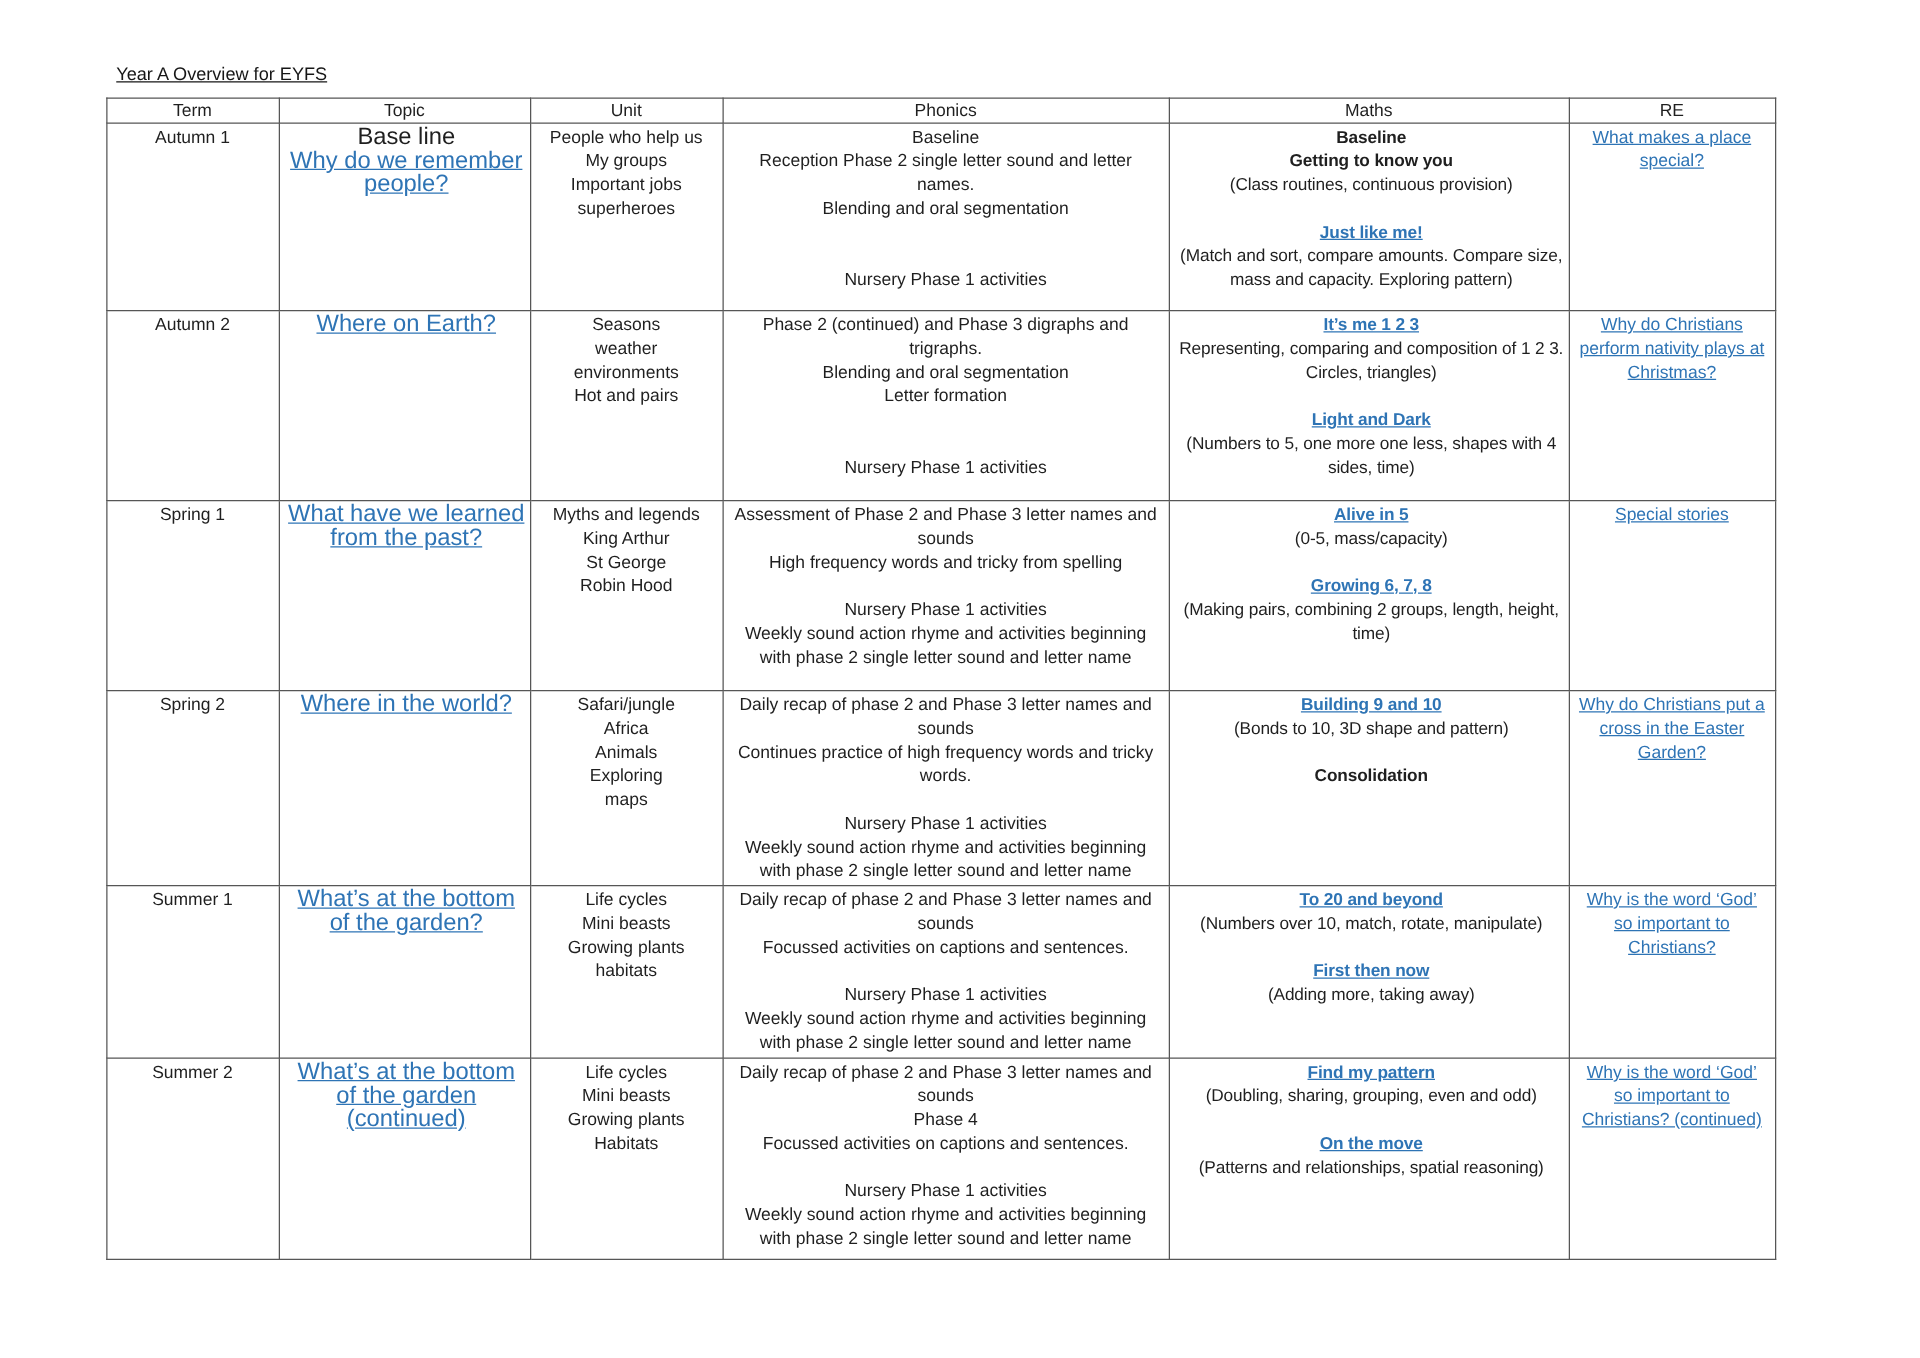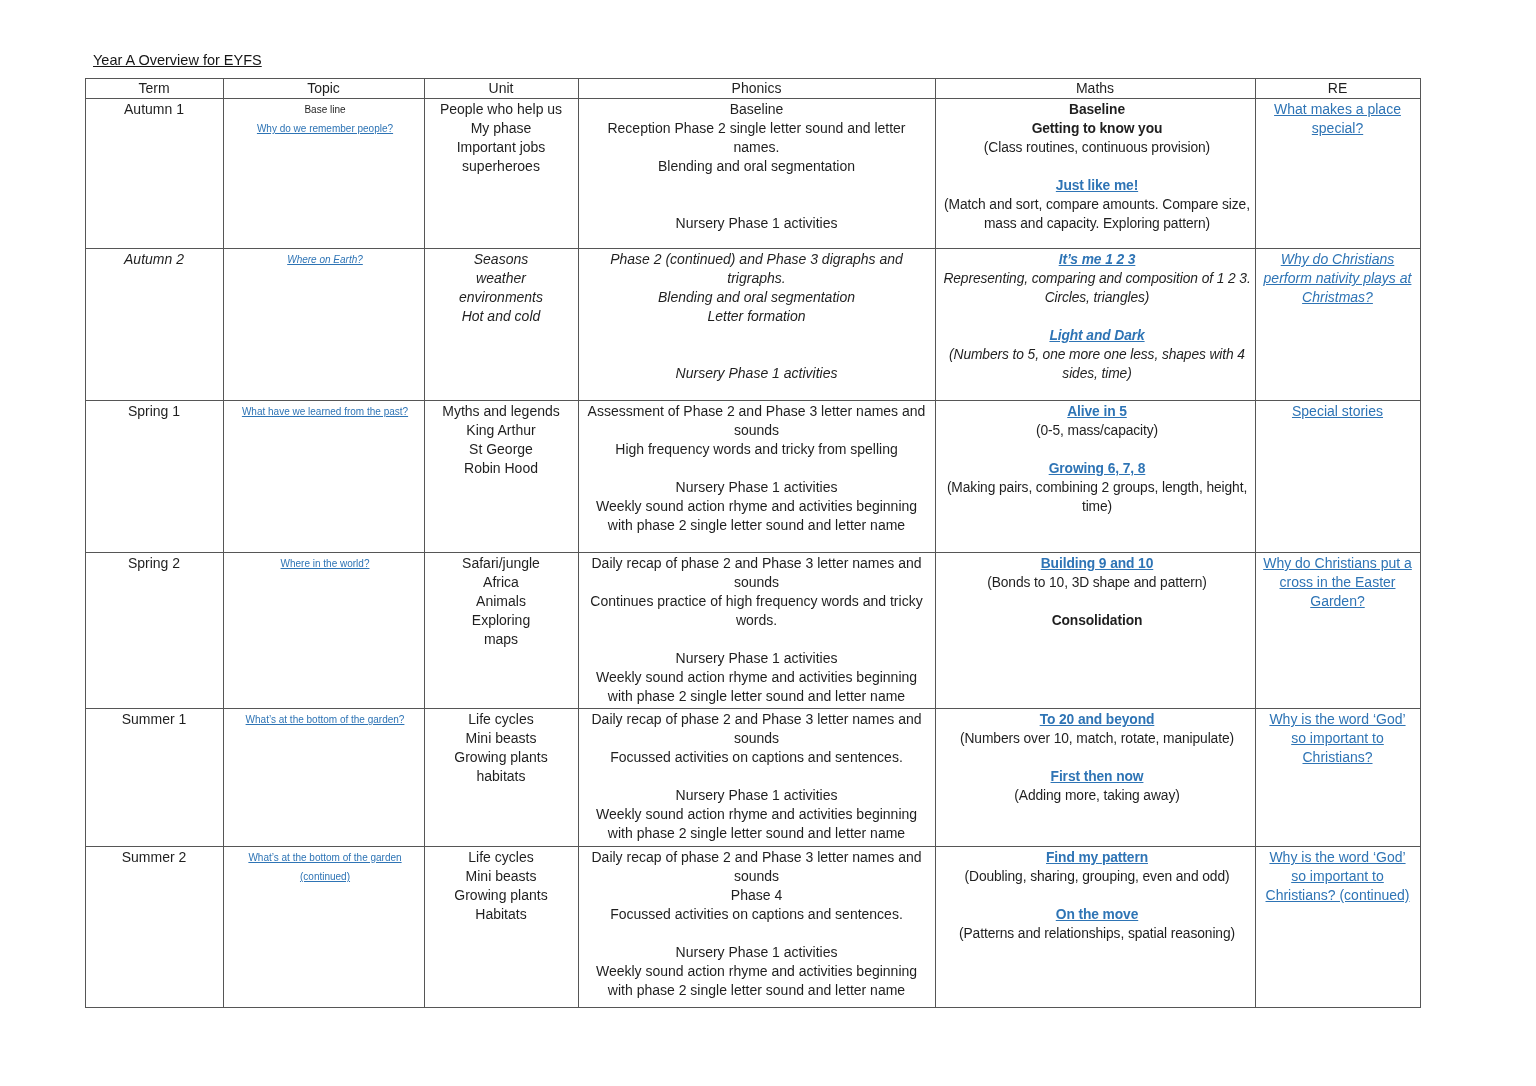--- a/index.html
+++ b/index.html
@@ -40,26 +40,26 @@
     text-align: center;
     font-weight: normal;
     font-size: 14px;
     line-height: 19px;
     padding: 1px 7px 2px 6px;
     overflow: hidden;
   }
   thead tr { height: 18px; }
   th { padding-top: 0; padding-bottom: 0; }
   tr.row-0 { height: 150px; }
-  tr.row-1 { height: 152px; font-style: italic; }
+  tr.row-1 { height: 152px; }
   tr.row-2 { height: 152px; }
   tr.row-3 { height: 152px; }
   tr.row-4 { height: 138px; }
   tr.row-5 { height: 161px; }
-  td.col-topic { font-size: 10px; padding-right: 4px; }
+  td.col-topic { font-size: 19px; padding-right: 4px; }
   td.col-maths { font-size: 13.8px; letter-spacing: -0.1px; padding-right: 3px; }
   .blk { display: block; }
   .k-sp { height: 19px; }
   .k-b  { font-weight: bold; }
   .k-a, .k-ab {
     color: var(--link);
     text-decoration: underline;
     cursor: pointer;
   }
   .k-ab { font-weight: bold; }
@@ -92,21 +92,21 @@
       <tr class="row-0">
         <td class="col-term">
           <div class="blk k-p">Autumn 1</div>
         </td>
         <td class="col-topic">
           <div class="blk k-p">Base line</div>
           <a class="blk k-a">Why do we remember people?</a>
         </td>
         <td class="col-unit">
           <div class="blk k-p">People who help us</div>
-          <div class="blk k-p">My phase</div>
+          <div class="blk k-p">My groups</div>
           <div class="blk k-p">Important jobs</div>
           <div class="blk k-p">superheroes</div>
         </td>
         <td class="col-phonics">
           <div class="blk k-p">Baseline</div>
           <div class="blk k-p">Reception Phase 2 single letter sound and letter names.</div>
           <div class="blk k-p">Blending and oral segmentation</div>
           <div class="blk k-sp"></div>
           <div class="blk k-sp"></div>
           <div class="blk k-p">Nursery Phase 1 activities</div>
@@ -127,21 +127,21 @@
         <td class="col-term">
           <div class="blk k-p">Autumn 2</div>
         </td>
         <td class="col-topic">
           <a class="blk k-a">Where on Earth?</a>
         </td>
         <td class="col-unit">
           <div class="blk k-p">Seasons</div>
           <div class="blk k-p">weather</div>
           <div class="blk k-p">environments</div>
-          <div class="blk k-p">Hot and cold</div>
+          <div class="blk k-p">Hot and pairs</div>
         </td>
         <td class="col-phonics">
           <div class="blk k-p">Phase 2 (continued) and Phase 3 digraphs and trigraphs.</div>
           <div class="blk k-p">Blending and oral segmentation</div>
           <div class="blk k-p">Letter formation</div>
           <div class="blk k-sp"></div>
           <div class="blk k-sp"></div>
           <div class="blk k-p">Nursery Phase 1 activities</div>
         </td>
         <td class="col-maths">

